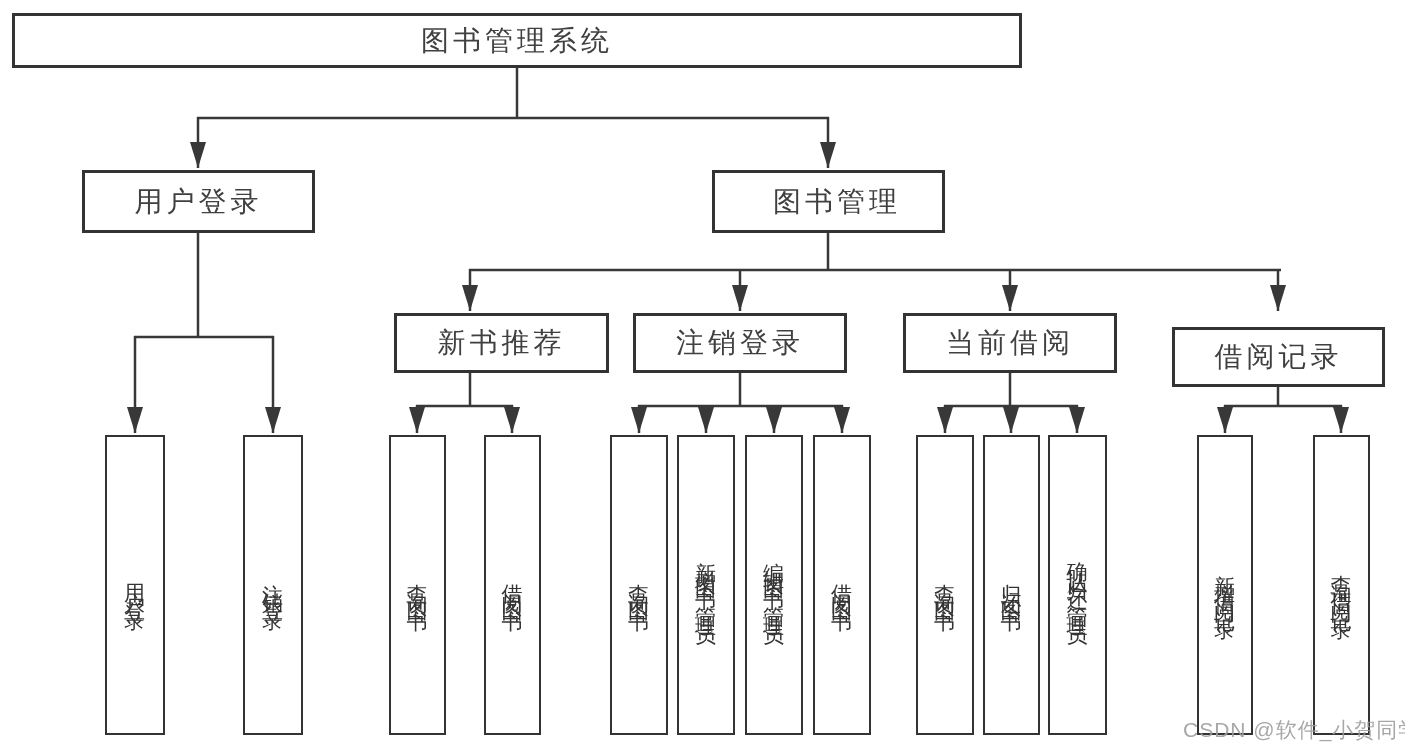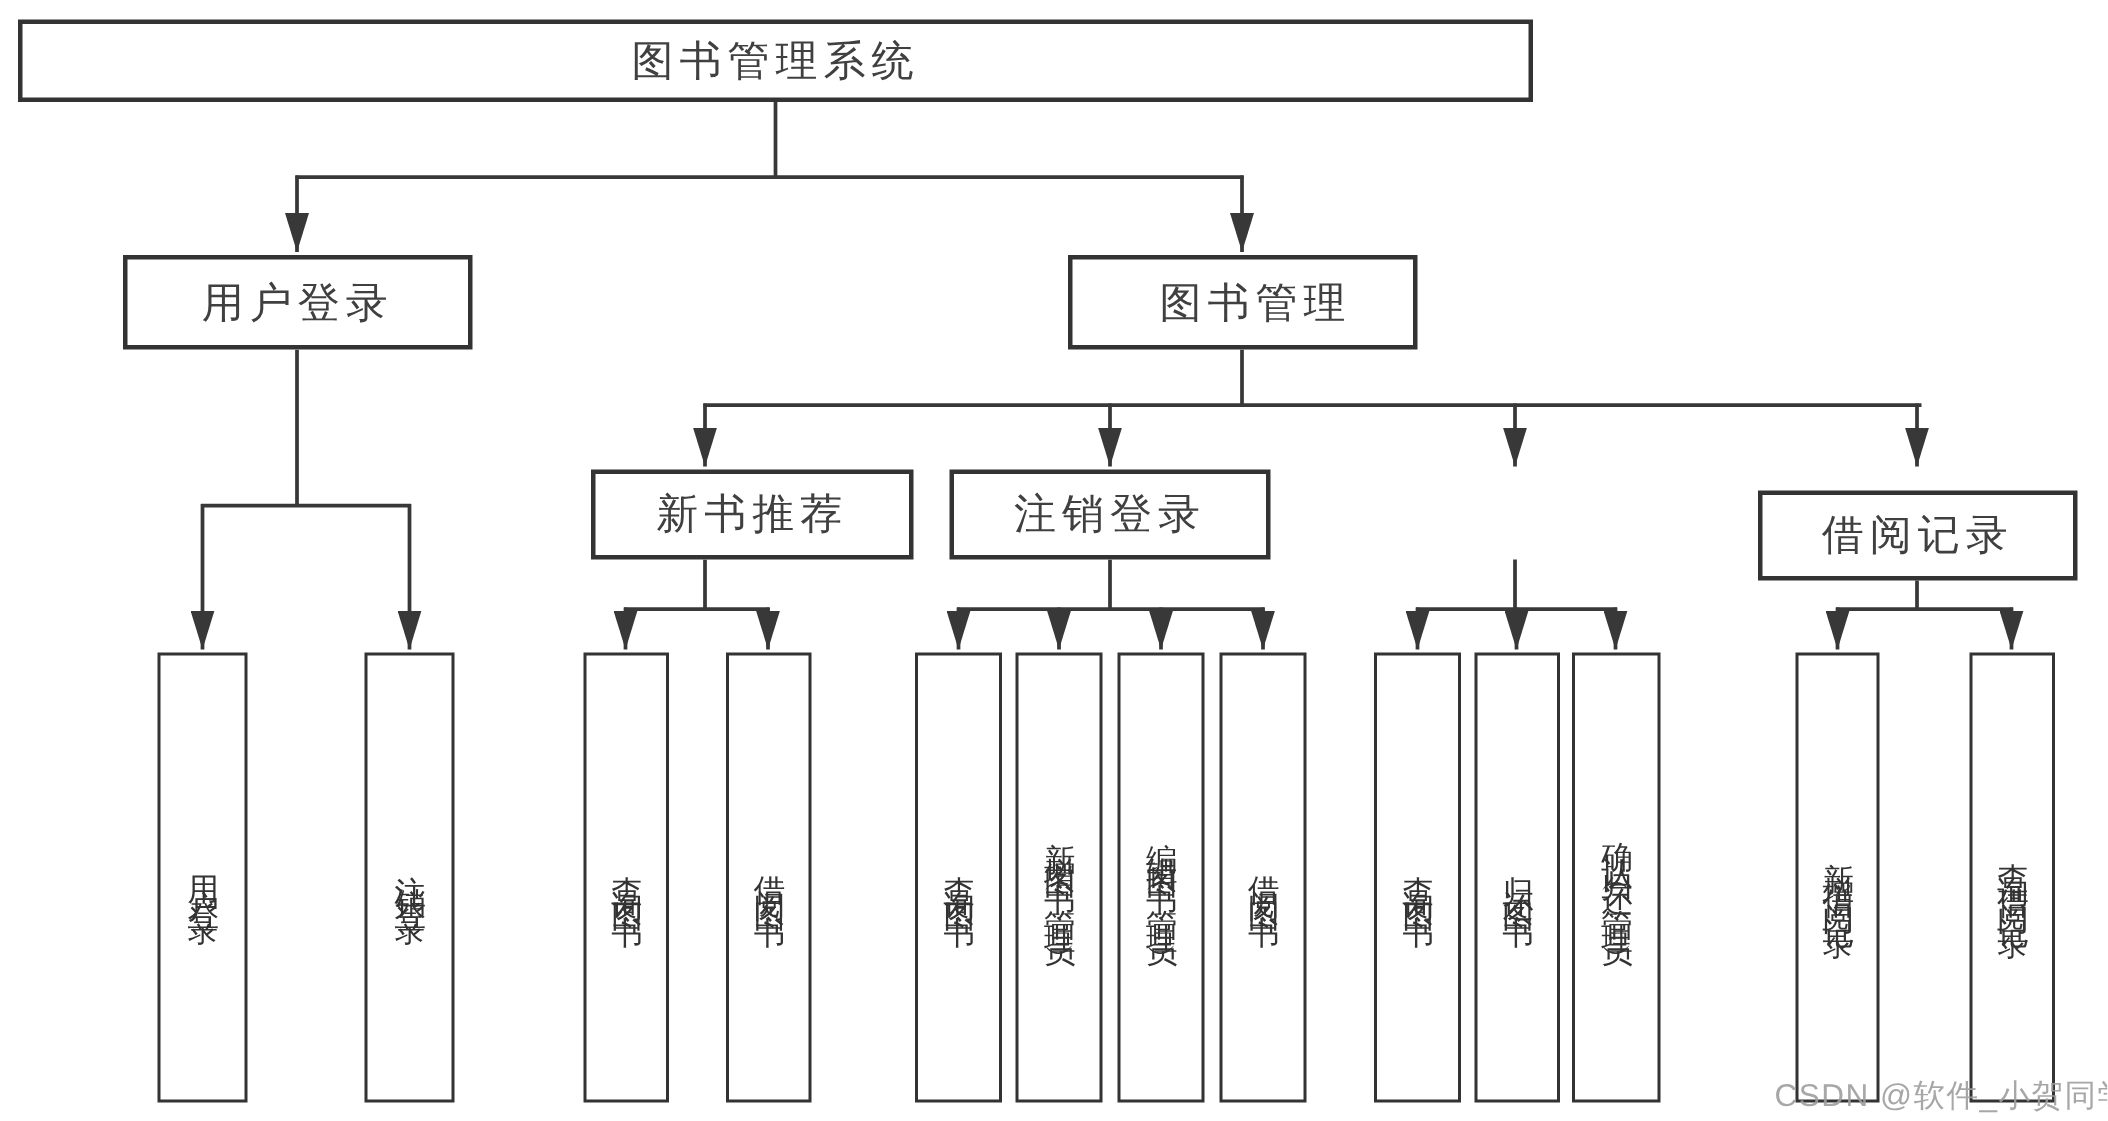--- a/index.html
+++ b/index.html
@@ -119,20 +119,23 @@
   <div class="node big" style="left:712px; top:170px; width:233px; height:63px;padding-left:17px;">
     <span class="hlabel">图书管理</span>
   </div>
 
   <div class="node big" style="left:362px; top:313px; width:215px; height:60px;margin-left:32px;">
     <span class="hlabel">新书推荐</span>
   </div>
   <div class="node big" style="left:633px; top:313px; width:214px; height:60px;">
     <span class="hlabel">注销登录</span>
   </div>
+  <div class="node big" style="left:903px; top:313px; width:214px; height:60px;">
+    <span class="hlabel">当前借阅</span>
+  </div>
   <div class="node big" style="left:1172px; top:313px; width:213px; height:60px;margin-top:14px;">
     <span class="hlabel">借阅记录</span>
   </div>
 
   <div class="node leaf" style="left:105px; top:435px; width:60px; height:300px;">
     <span class="vlabel">用户登录</span>
   </div>
   <div class="node leaf" style="left:243px; top:435px; width:60px; height:300px;">
     <span class="vlabel">注销登录</span>
   </div>

